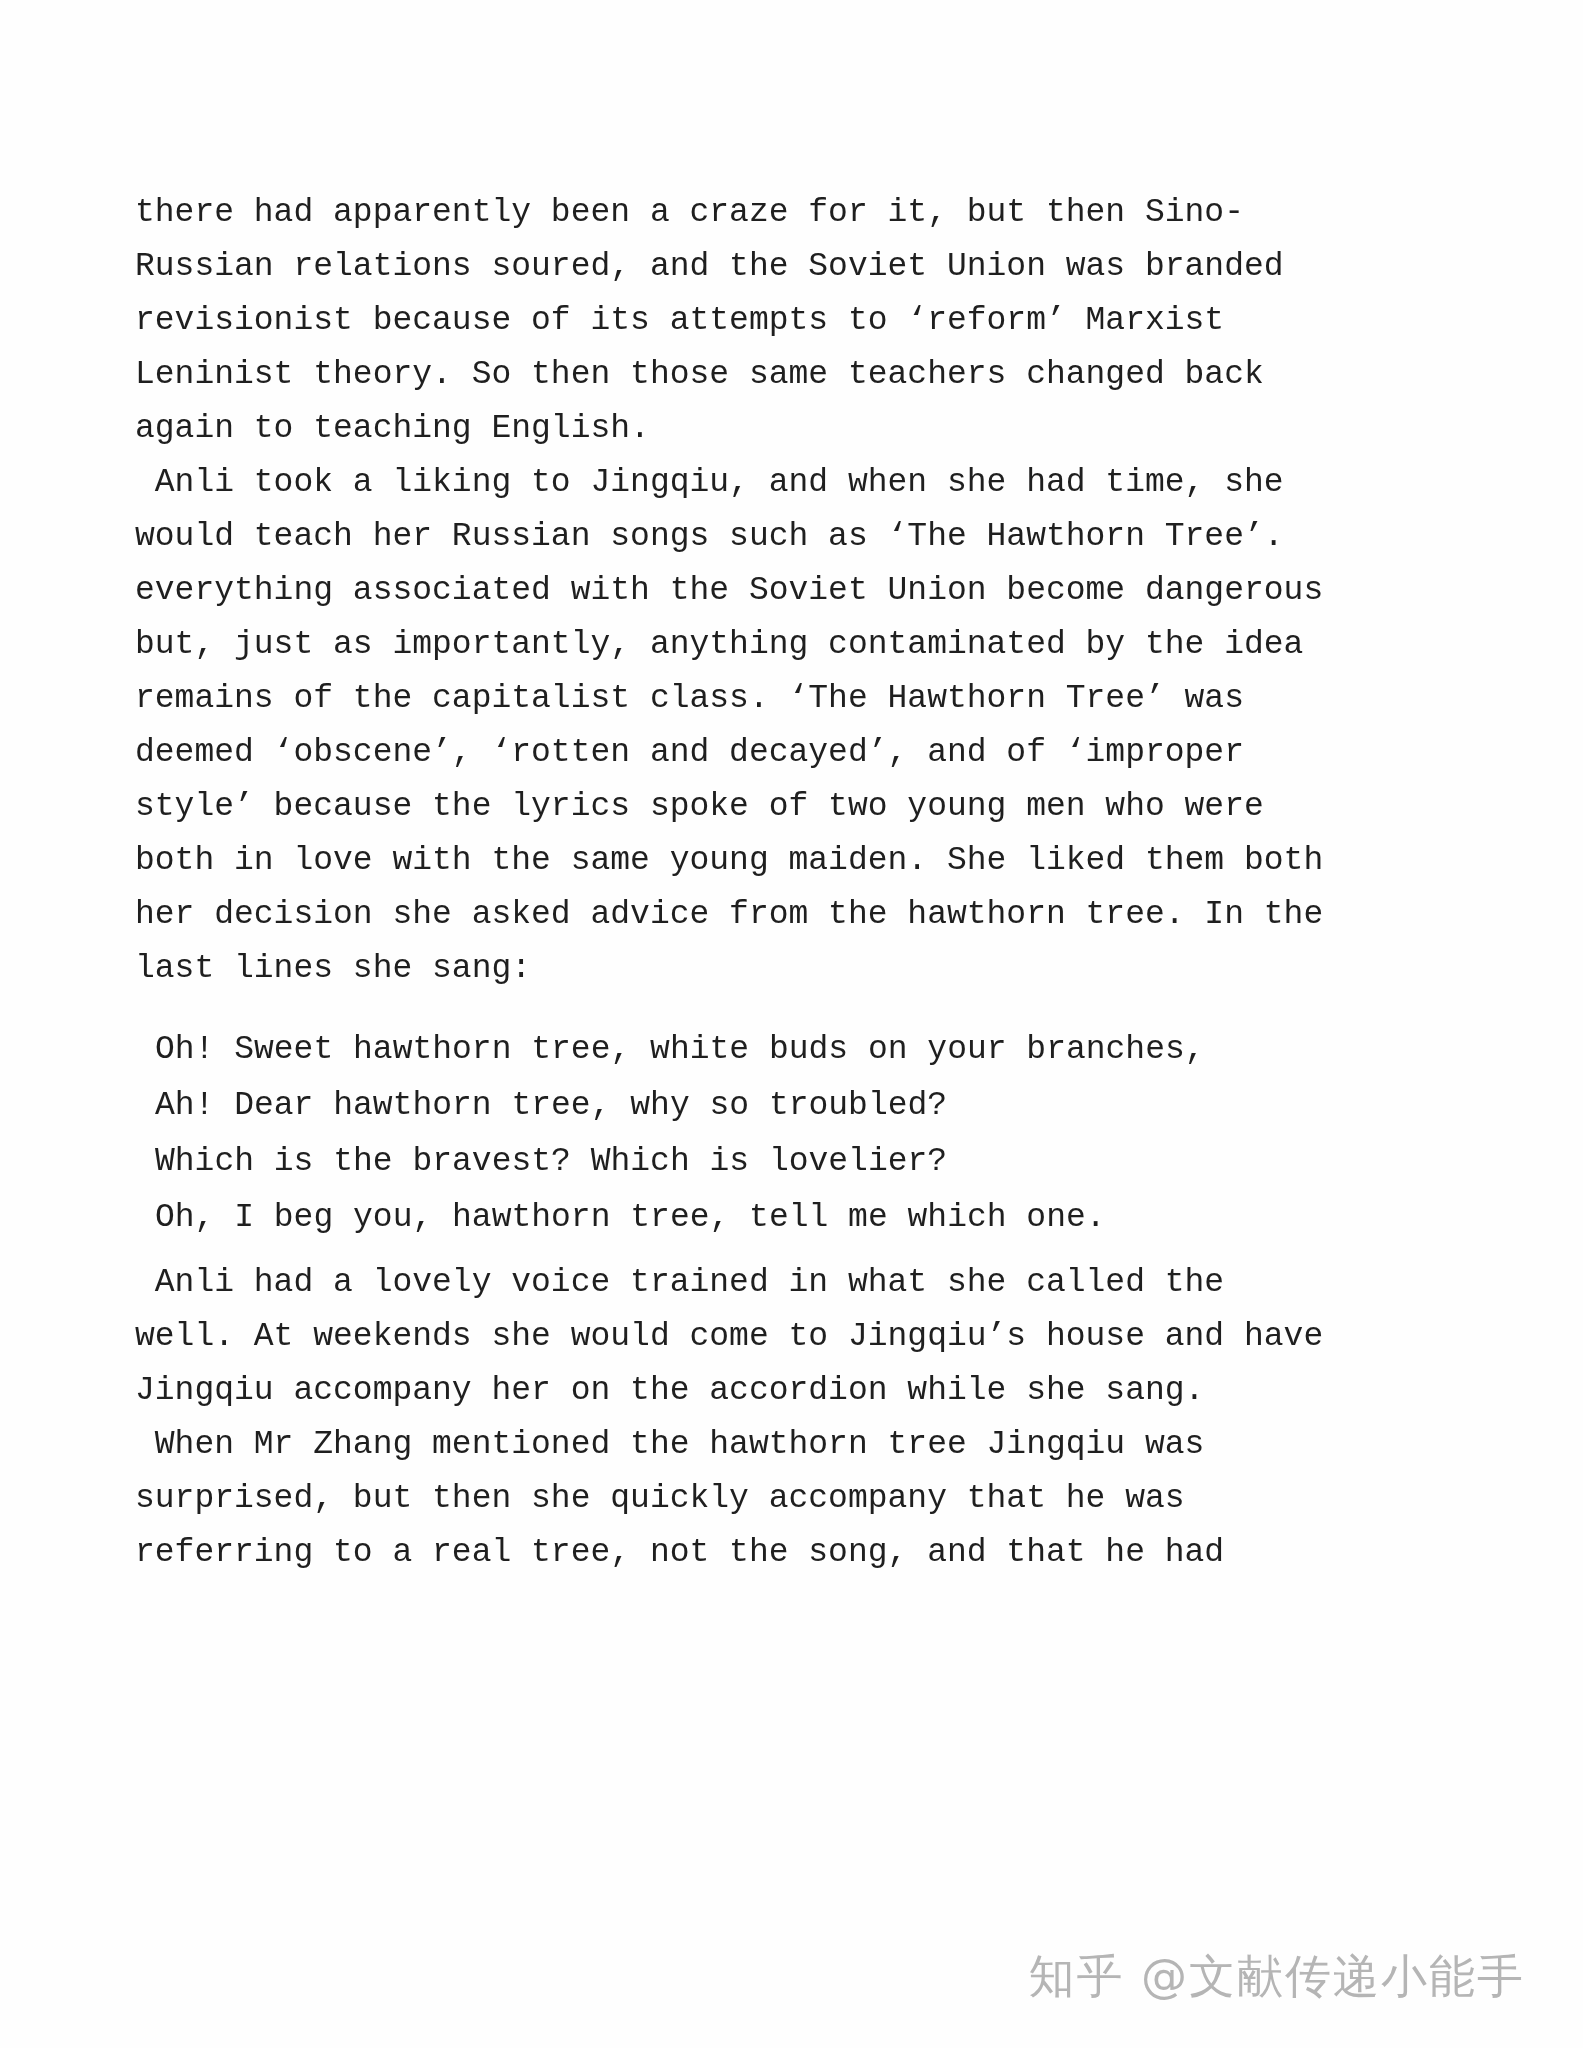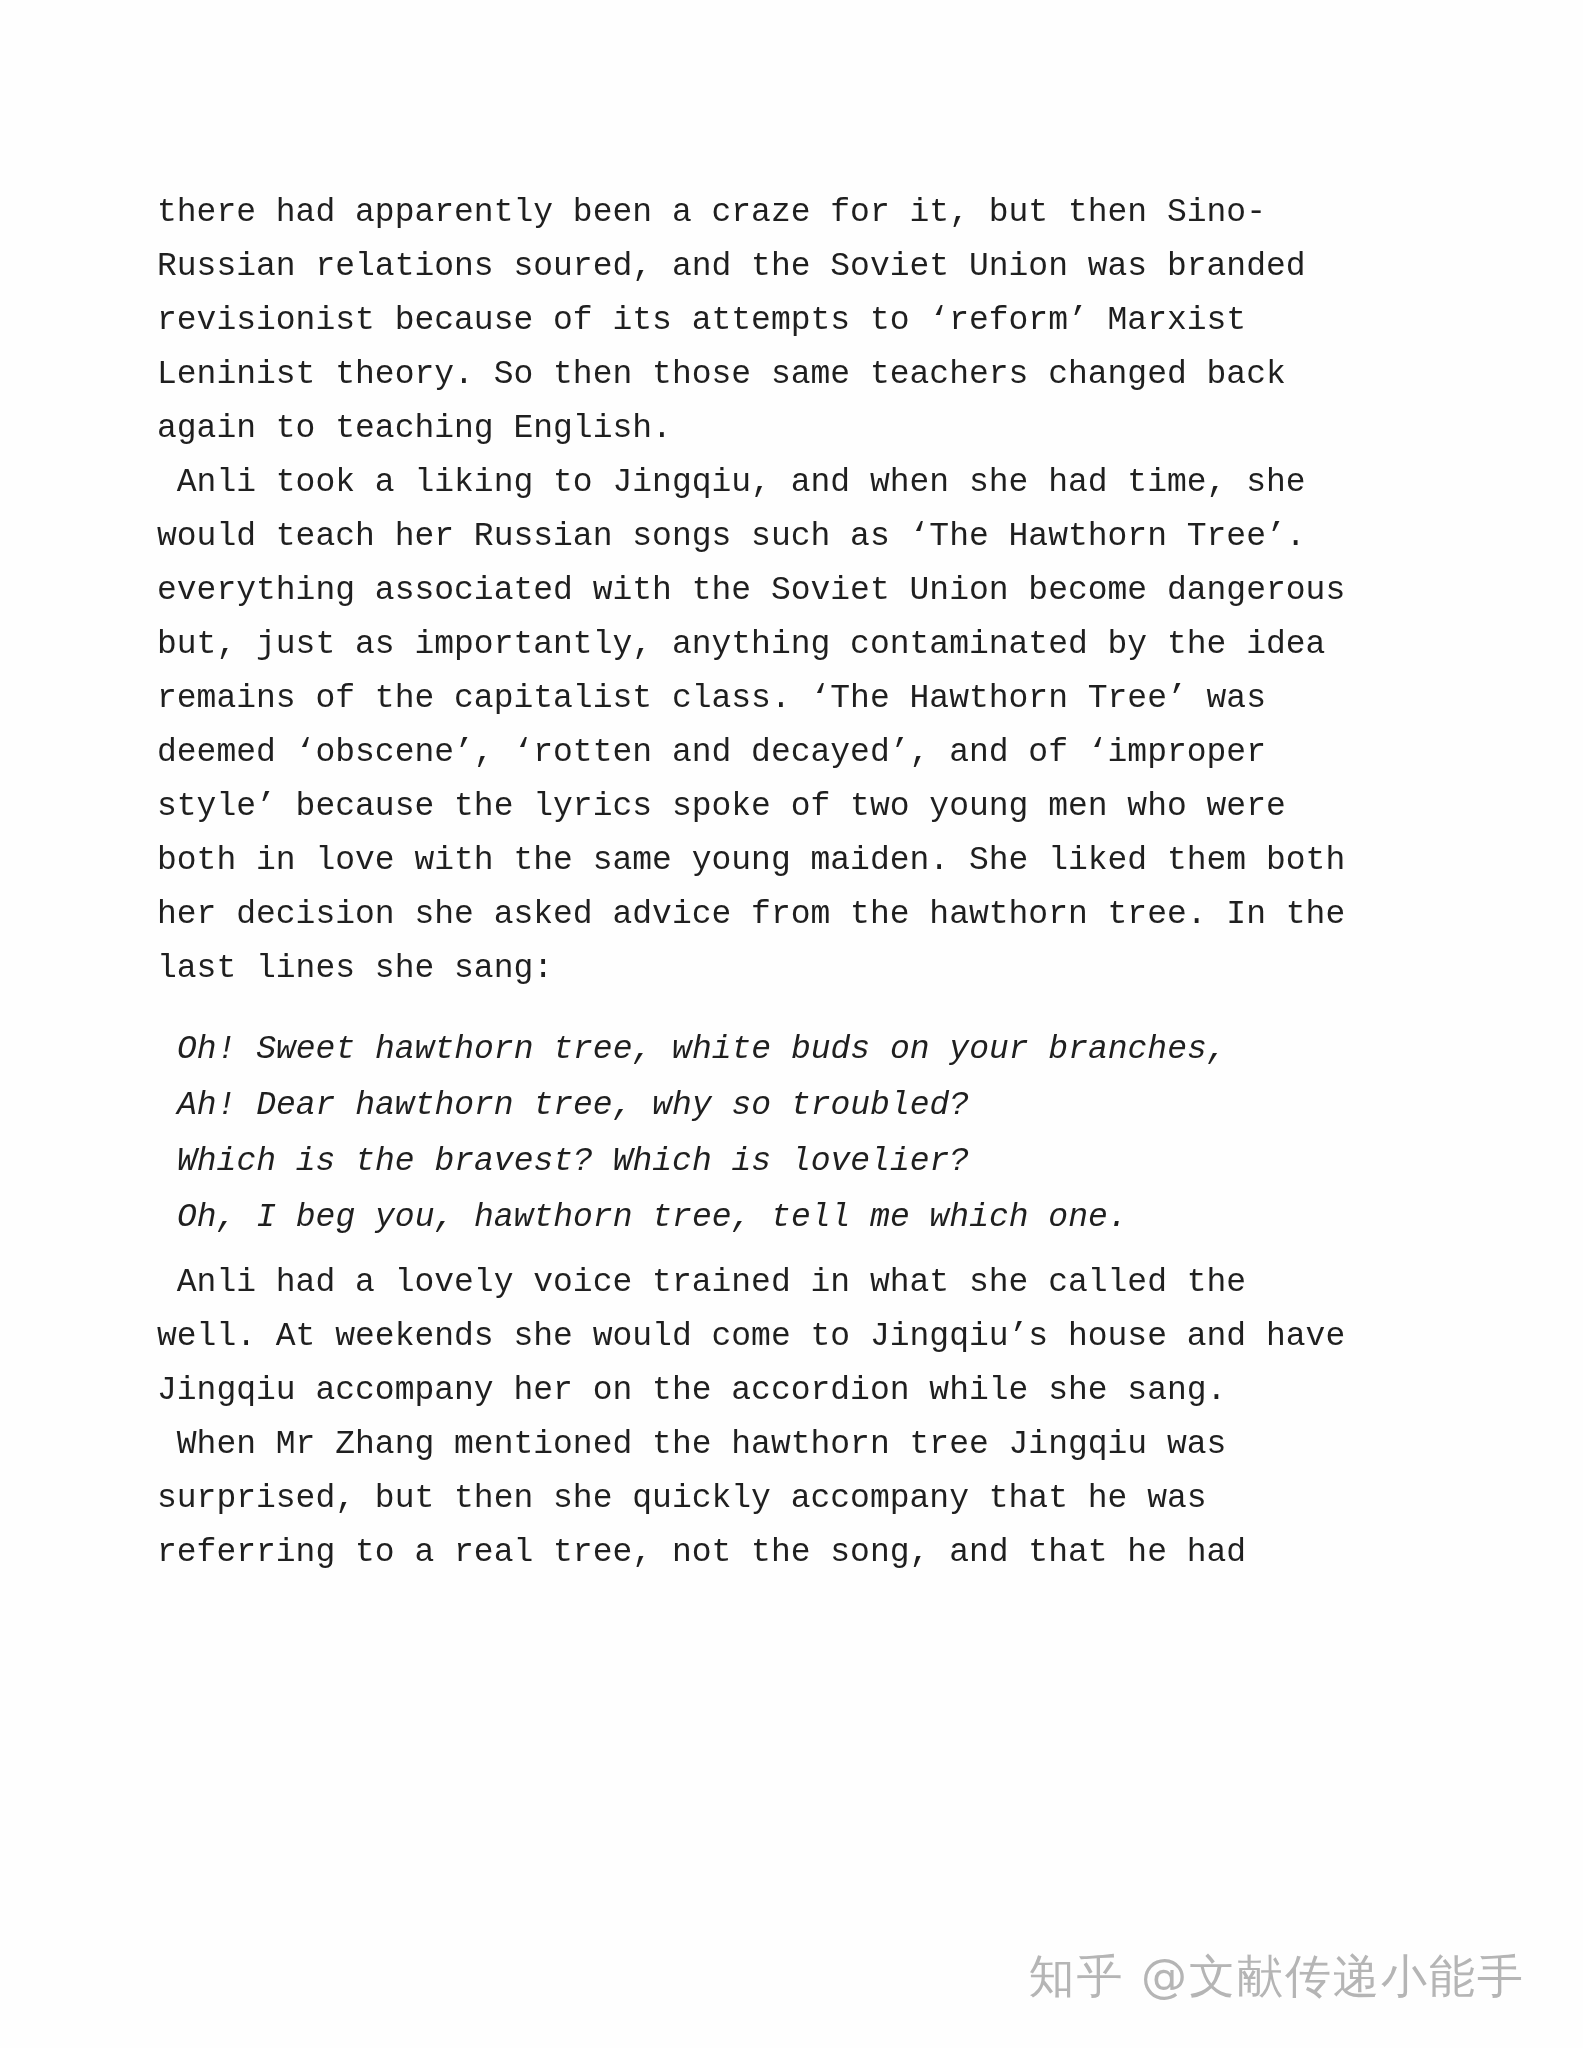--- a/index.html
+++ b/index.html
@@ -12,40 +12,39 @@
     width: 1583px;
     height: 2048px;
     background: #fefefe;
     overflow: hidden;
     font-family: "Liberation Mono", "DejaVu Sans Mono", monospace;
     color: #1f1f1f;
   }
   .text-block {
     position: absolute;
     top: 186px;
-    left: 157px;
+    left: 135px;
     width: 1330px;
   }
   .paragraph {
     margin: 0;
   }
   .line {
     white-space: pre;
     font-size: 33px;
     line-height: 54px;
     height: 54px;
     letter-spacing: 0px;
   }
   .verse {
     margin-top: 26px;
     margin-bottom: 10px;
     padding-left: 20px;
   }
   .verse .line {
-    font-style: italic;
     line-height: 56px;
     height: 56px;
   }
   .watermark {
     position: absolute;
     top: 1948px;
     right: 58px;
     font-family: "DejaVu Sans", "Liberation Sans", sans-serif;
     font-size: 46px;
     line-height: 56px;

